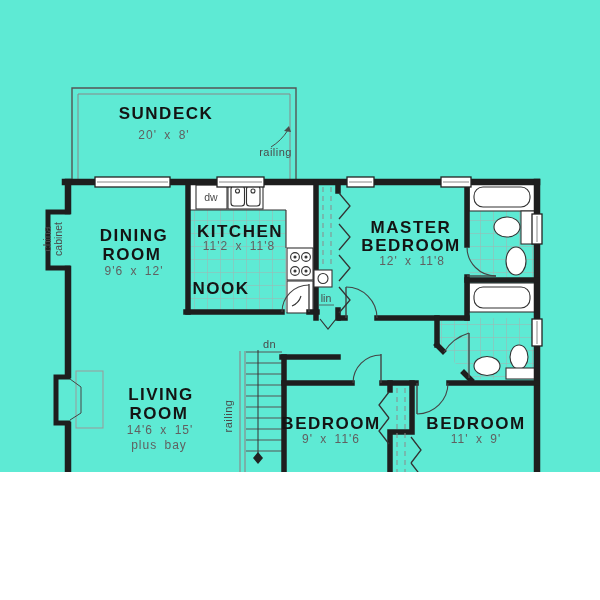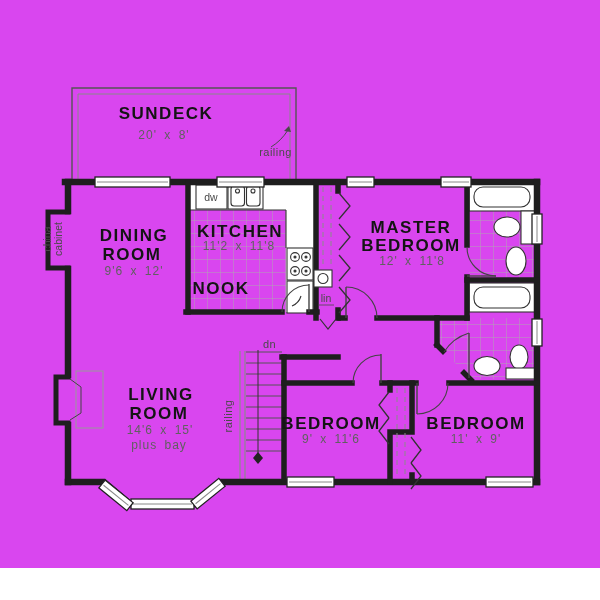--- a/index.html
+++ b/index.html
@@ -1,16 +1,16 @@
 <!DOCTYPE html>
 <html><head>
 <meta charset="utf-8">
 <style>
   html,body{margin:0;padding:0;background:#ffffff;}
-  .stage{position:relative;width:600px;height:568px;background:#d946ef;overflow:hidden;
+  .stage{position:relative;width:600px;height:472px;background:#5eead4;overflow:hidden;
          font-family:"Liberation Sans","DejaVu Sans",sans-serif;}
   svg{position:absolute;left:0;top:0;}
   text{fill:#111;}
   .room-name{font-size:17px;font-weight:bold;letter-spacing:1.5px;fill:#141414;}
   .room-dims{font-size:12px;letter-spacing:1px;word-spacing:3px;fill:#606060;}
   .note{font-size:11px;letter-spacing:0.5px;fill:#4a4a4a;}
   .note-sm{font-size:10.5px;fill:#4a4a4a;}
 </style>
 </head>
 <body>

